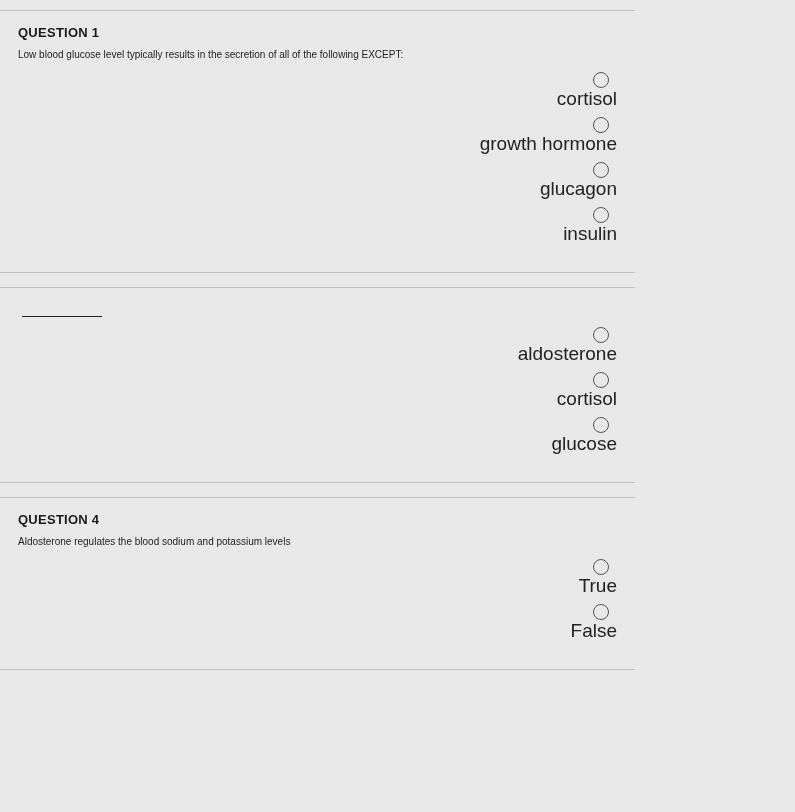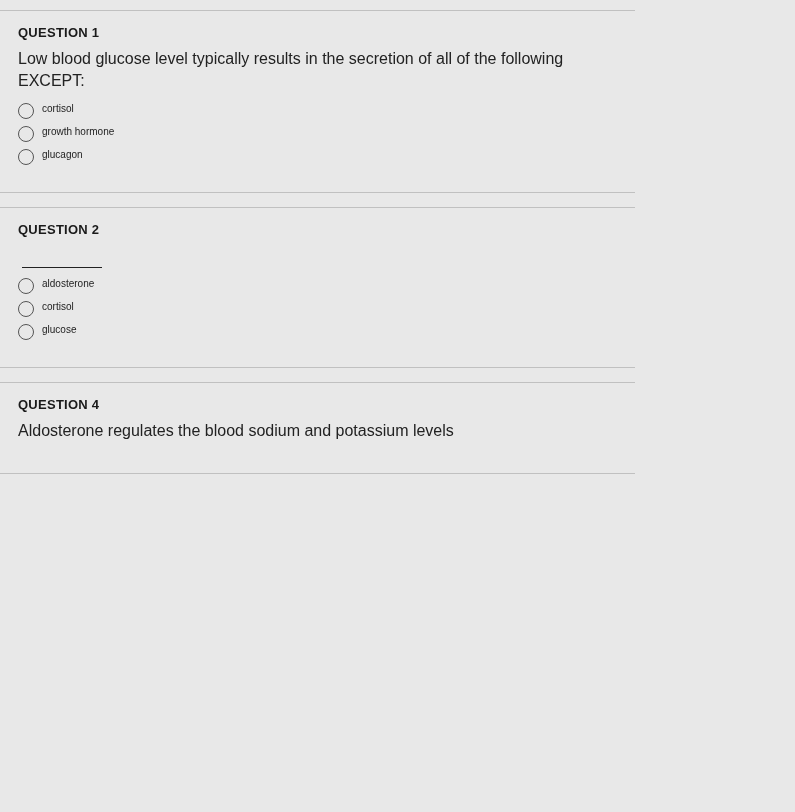--- a/index.html
+++ b/index.html
@@ -34,46 +34,47 @@
 
     .question-label {
       font-weight: bold;
       font-size: 13px;
       color: #1a1a1a;
       margin-bottom: 8px;
       letter-spacing: 0.02em;
     }
 
     .question-text {
-      font-size: 16px;
+      font-size: 10px;
       color: #222;
       margin-bottom: 10px;
       line-height: 1.4;
     }
 
     .question-text .blank {
       display: inline-block;
       border-bottom: 1px solid #222;
       min-width: 80px;
       margin-left: 4px;
     }
 
     .options-list {
       list-style: none;
       padding: 0;
       margin: 0;
     }
 
     .option-item {
       display: flex;
-      align-items: flex-start;
+      align-items: flex-end;
       margin-bottom: 7px;
-      font-size: 10px;
+      font-size: 19px;
       color: #222;
       cursor: pointer;
+      flex-direction: column;
     }
 
     .radio-circle {
       display: inline-block;
       width: 16px;
       height: 16px;
       border: 1.5px solid #555;
       border-radius: 50%;
       margin-right: 8px;
       flex-shrink: 0;
@@ -98,27 +99,30 @@
         <span>cortisol</span>
       </li>
       <li class="option-item">
         <span class="radio-circle"></span>
         <span>growth hormone</span>
       </li>
       <li class="option-item">
         <span class="radio-circle"></span>
         <span>glucagon</span>
       </li>
+      <li class="option-item">
+        <span class="radio-circle"></span>
+        <span>insulin</span>
+      </li>
     </ul>
   </div>
 
   <div class="spacer"></div>
 
   <div class="question-block">
-    <div class="question-label">QUESTION 2</div>
     <div class="question-text">
       <span class="blank">&nbsp;</span>
     </div>
     <ul class="options-list">
       <li class="option-item">
         <span class="radio-circle"></span>
         <span>aldosterone</span>
       </li>
       <li class="option-item">
         <span class="radio-circle"></span>
@@ -129,15 +133,25 @@
         <span>glucose</span>
       </li>
     </ul>
   </div>
 
   <div class="spacer"></div>
 
   <div class="question-block">
     <div class="question-label">QUESTION 4</div>
     <div class="question-text">Aldosterone regulates the blood sodium and potassium levels</div>
+    <ul class="options-list">
+      <li class="option-item">
+        <span class="radio-circle"></span>
+        <span>True</span>
+      </li>
+      <li class="option-item">
+        <span class="radio-circle"></span>
+        <span>False</span>
+      </li>
+    </ul>
   </div>
 
 </div>
 
 </body></html>

